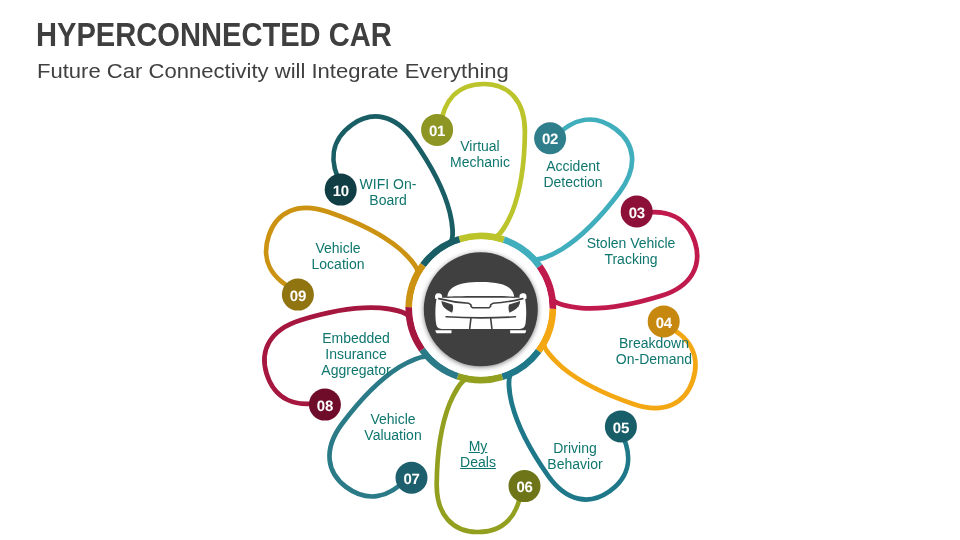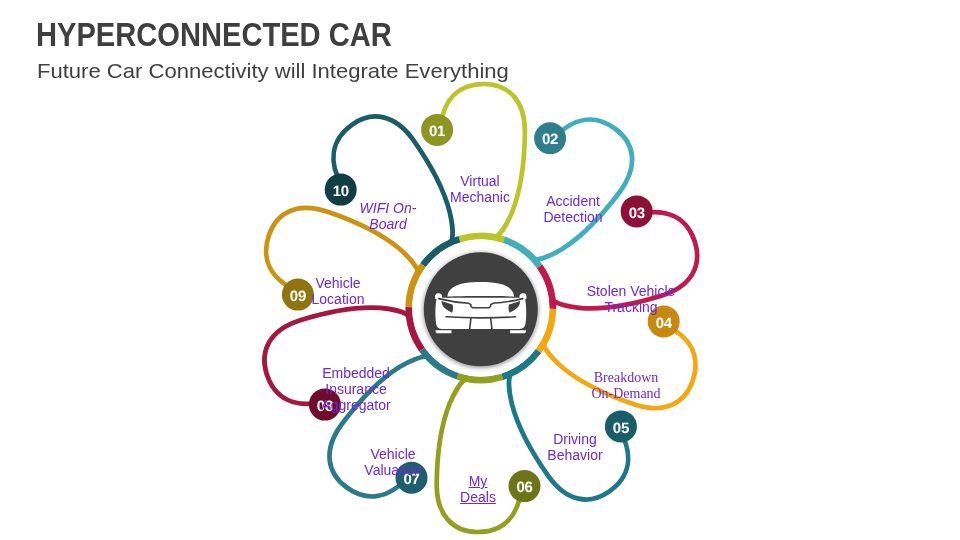--- a/index.html
+++ b/index.html
@@ -2,21 +2,21 @@
 <html><head><meta charset="utf-8">
 <style>
   html,body { margin:0; padding:0; }
   body { width:960px; height:540px; position:relative; background:#ffffff; overflow:hidden;
          font-family:"Liberation Sans", sans-serif; }
   .title { position:absolute; left:36px; top:15.5px; font-size:33px; font-weight:bold;
             color:#3f3f3f; transform:scaleX(0.882); transform-origin:left top; white-space:nowrap; }
   .subtitle { position:absolute; left:37px; top:59px; font-size:21px; color:#404040;
             transform:scaleX(1.05); transform-origin:left top; white-space:nowrap; }
   .lbl { position:absolute; width:140px; text-align:center; font-size:14px; line-height:16px;
-          color:#6d28d9;margin-top:35px; }
+          color:#0f766e; }
 </style></head>
 <body>
 <div class="title">HYPERCONNECTED CAR</div>
 <div class="subtitle">Future Car Connectivity will Integrate Everything</div>
 <svg width="960" height="540" viewBox="0 0 960 540" style="position:absolute;left:0;top:0" font-family="&quot;Liberation Sans&quot;, sans-serif">
 <path d="M 440.0 128.5 C 443.3 99.5 458.5 83.7 484.5 84.0 C 508.5 84.3 525.3 100.5 524.9 132.5 C 524.6 162.5 520.7 190.5 512.0 212.4 C 508.4 220.8 499.7 238.4 493.0 237.0" fill="none" stroke="#bcc42b" stroke-width="4.7"></path>
 <path d="M 553.3 138.8 C 573.0 117.3 594.6 113.5 615.5 129.0 C 634.7 143.3 638.8 166.3 619.7 192.0 C 601.7 216.0 582.2 236.4 562.2 249.0 C 554.3 253.7 536.9 262.8 532.4 257.7" fill="none" stroke="#41aebd" stroke-width="4.7"></path>
 <path d="M 638.9 213.7 C 667.5 208.0 687.2 217.5 695.0 242.3 C 702.1 265.3 691.9 286.2 661.3 295.8 C 632.7 304.7 604.9 309.7 581.4 308.1 C 572.2 307.3 552.8 304.4 552.0 297.6" fill="none" stroke="#c01a4d" stroke-width="4.7"></path>
 <path d="M 664.1 324.7 C 690.6 336.8 701.0 356.1 692.7 380.8 C 685.0 403.5 664.4 414.5 634.0 404.2 C 605.6 394.6 580.2 382.3 562.1 367.2 C 555.2 361.2 541.1 347.4 544.5 341.5" fill="none" stroke="#f3a713" stroke-width="4.7"></path>
 <path d="M 619.3 429.2 C 633.6 454.6 630.6 476.4 609.4 491.4 C 589.8 505.3 566.7 502.0 548.2 475.9 C 530.9 451.4 517.6 426.6 511.8 403.7 C 509.7 394.7 506.4 375.4 512.7 372.6" fill="none" stroke="#1f7889" stroke-width="4.7"></path>
@@ -82,19 +82,19 @@
     <text text-rendering="geometricPrecision" x="411.5" y="484.0" text-anchor="middle" font-size="15" font-weight="bold" letter-spacing="-0.3" fill="#ffffff">07</text>
 <circle cx="324.9" cy="404.6" r="16" fill="#6f0c29"></circle>
     <text text-rendering="geometricPrecision" x="324.9" y="410.8" text-anchor="middle" font-size="15" font-weight="bold" letter-spacing="-0.3" fill="#ffffff">08</text>
 <circle cx="297.9" cy="294.6" r="16" fill="#8f7410"></circle>
     <text text-rendering="geometricPrecision" x="297.9" y="300.8" text-anchor="middle" font-size="15" font-weight="bold" letter-spacing="-0.3" fill="#ffffff">09</text>
 <circle cx="340.7" cy="189.6" r="16" fill="#103e44"></circle>
     <text text-rendering="geometricPrecision" x="340.7" y="195.8" text-anchor="middle" font-size="15" font-weight="bold" letter-spacing="-0.3" fill="#ffffff">10</text>
 </svg>
 <div class="lbl" style="left:410px;top:138.0px;">Virtual<br>Mechanic</div>
 <div class="lbl" style="left:503px;top:158px;">Accident<br>Detection</div>
-<div class="lbl" style="left:561px;top:248px;">Stolen Vehicle<br>Tracking</div>
-<div class="lbl" style="left:556px;top:335.0px;font-family:Liberation Serif, serif;">Breakdown<br>On-Demand</div>
-<div class="lbl" style="left:505px;top:396px;">Driving<br>Behavior</div>
+<div class="lbl" style="left:561px;top:235px;">Stolen Vehicle<br>Tracking</div>
+<div class="lbl" style="left:584px;top:335.0px;">Breakdown<br>On-Demand</div>
+<div class="lbl" style="left:505px;top:440px;">Driving<br>Behavior</div>
 <div class="lbl" style="left:408px;top:438.0px;text-decoration:underline;">My<br>Deals</div>
 <div class="lbl" style="left:323px;top:411.0px;">Vehicle<br>Valuation</div>
 <div class="lbl" style="left:286px;top:329.6px;">Embedded<br>Insurance<br>Aggregator</div>
 <div class="lbl" style="left:268px;top:240.0px;">Vehicle<br>Location</div>
-<div class="lbl" style="left:318px;top:165px;font-style:italic;">WIFI On-<br>Board</div>
+<div class="lbl" style="left:318px;top:176px;">WIFI On-<br>Board</div>
 </body></html>

